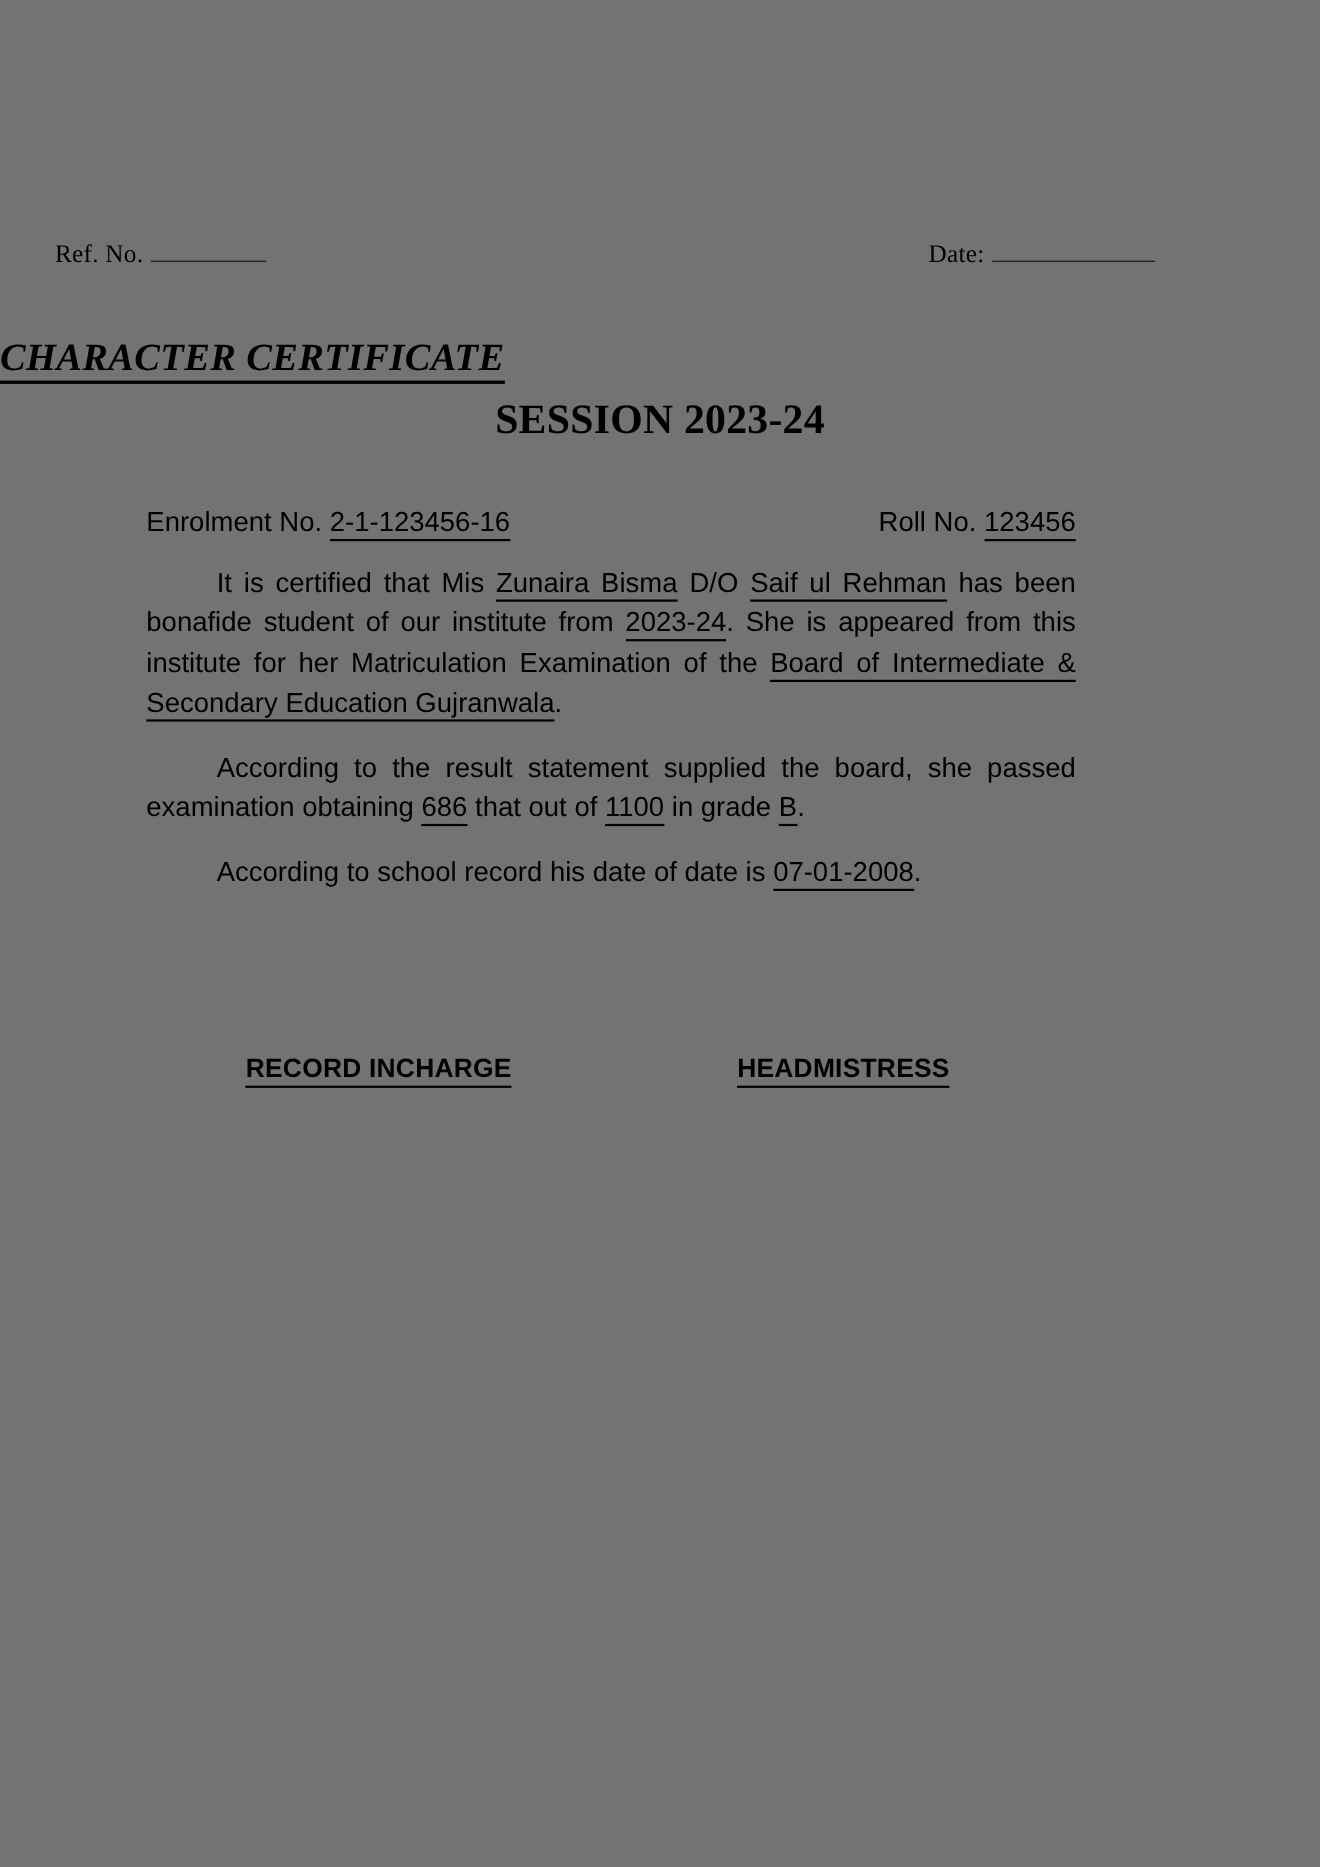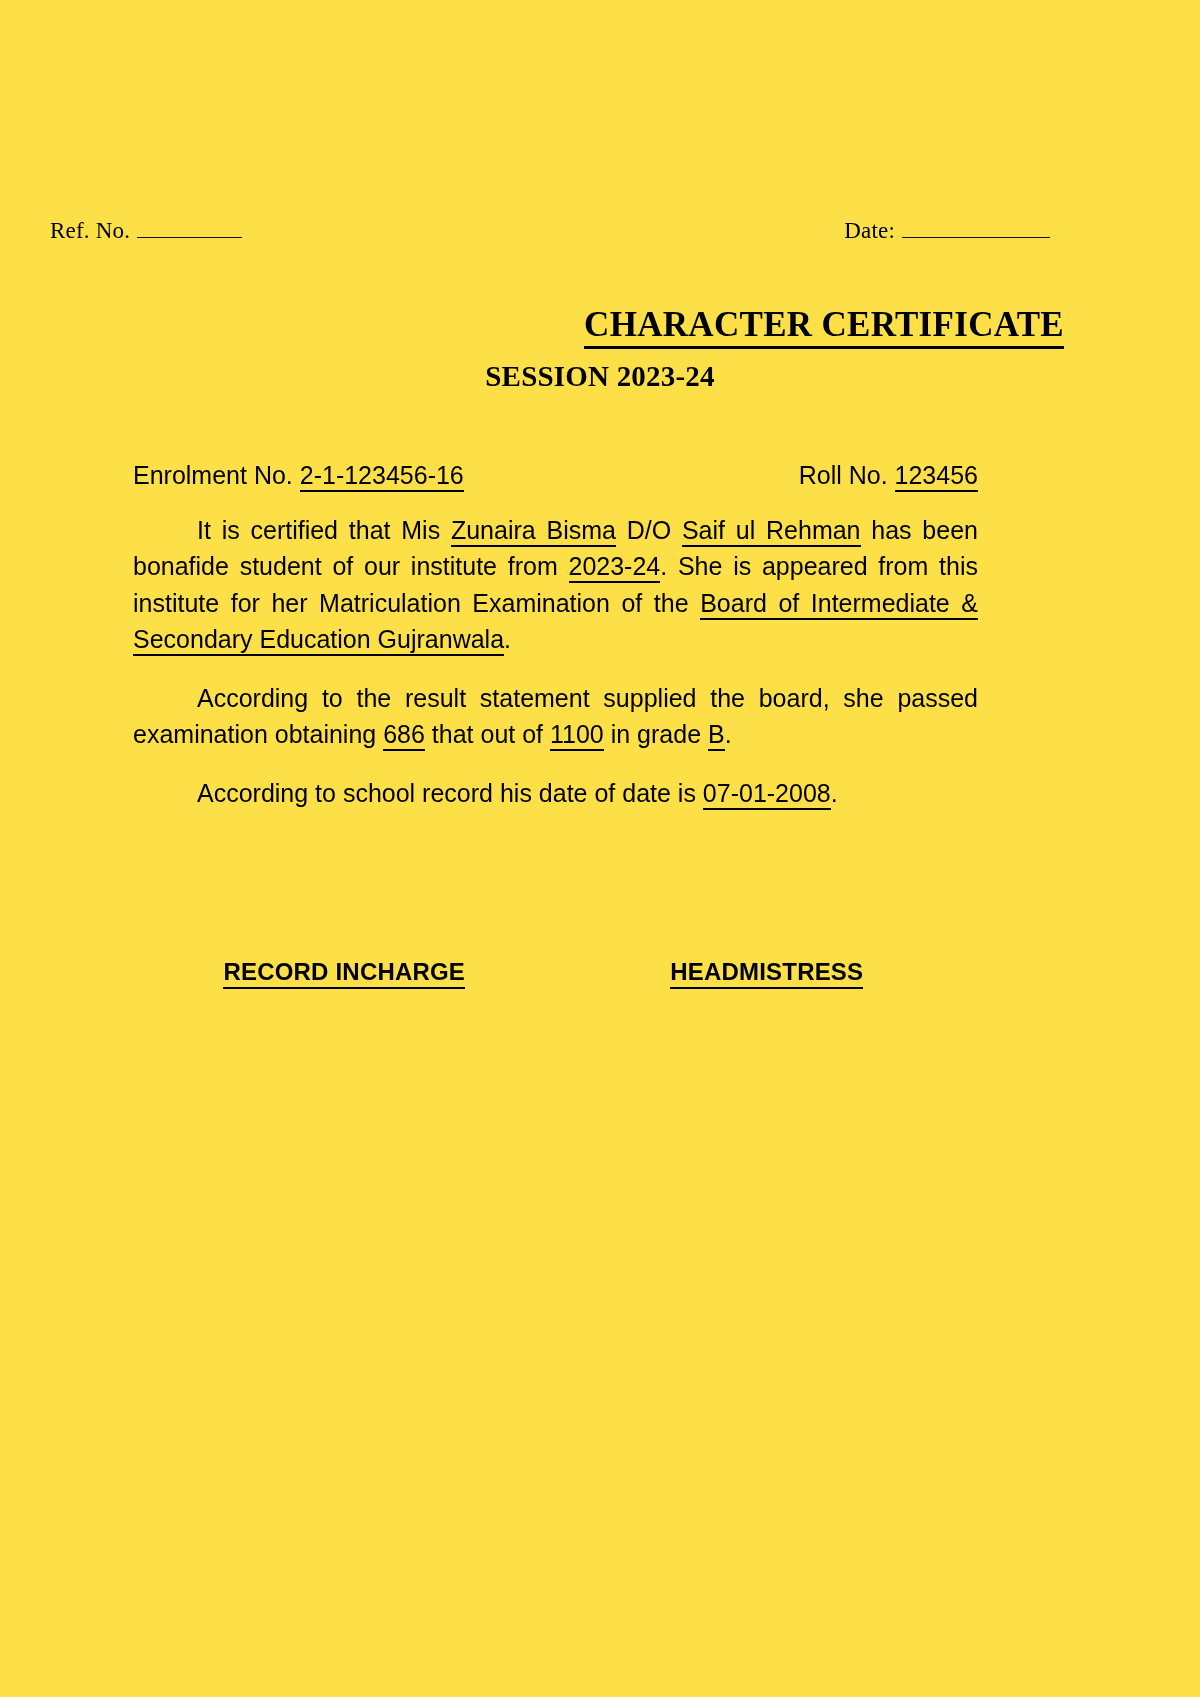--- a/index.html
+++ b/index.html
@@ -11,21 +11,21 @@
     width: 1200px;
     height: 1697px;
     font-family: "Liberation Sans", sans-serif;
     color: #000000;
     overflow: hidden;
   }
   .page {
     position: relative;
     width: 1200px;
     height: 1697px;
-    background: #fde047;
+    background: #737373;
     box-sizing: border-box;
     padding: 0;
   }
   .content {
     position: absolute;
     left: 0;
     top: 0;
     width: 1200px;
   }
 
@@ -56,39 +56,40 @@
   }
   .blank-ref { width: 105px; }
   .blank-date { width: 148px; }
 
   
   .title {
     position: absolute;
     left: 0;
     top: 305px;
     width: 1064px;
-    text-align: right;
+    text-align: left;
     font-family: "Liberation Serif", serif;
     font-weight: bold;
     font-size: 35px;
     letter-spacing: 0.3px;
+    font-style: italic;
   }
   .title .u {
     border-bottom: 3px solid #000;
     padding-bottom: 2px;
   }
   .subtitle {
     position: absolute;
     left: 0;
     top: 360px;
     width: 1200px;
     text-align: center;
     font-family: "Liberation Serif", serif;
     font-weight: bold;
-    font-size: 29px;
+    font-size: 38px;
     letter-spacing: 0.2px;
   }
 
   
   .body-block {
     position: absolute;
     left: 133px;
     top: 446px;
     width: 845px;
     font-family: "Liberation Sans", sans-serif;

